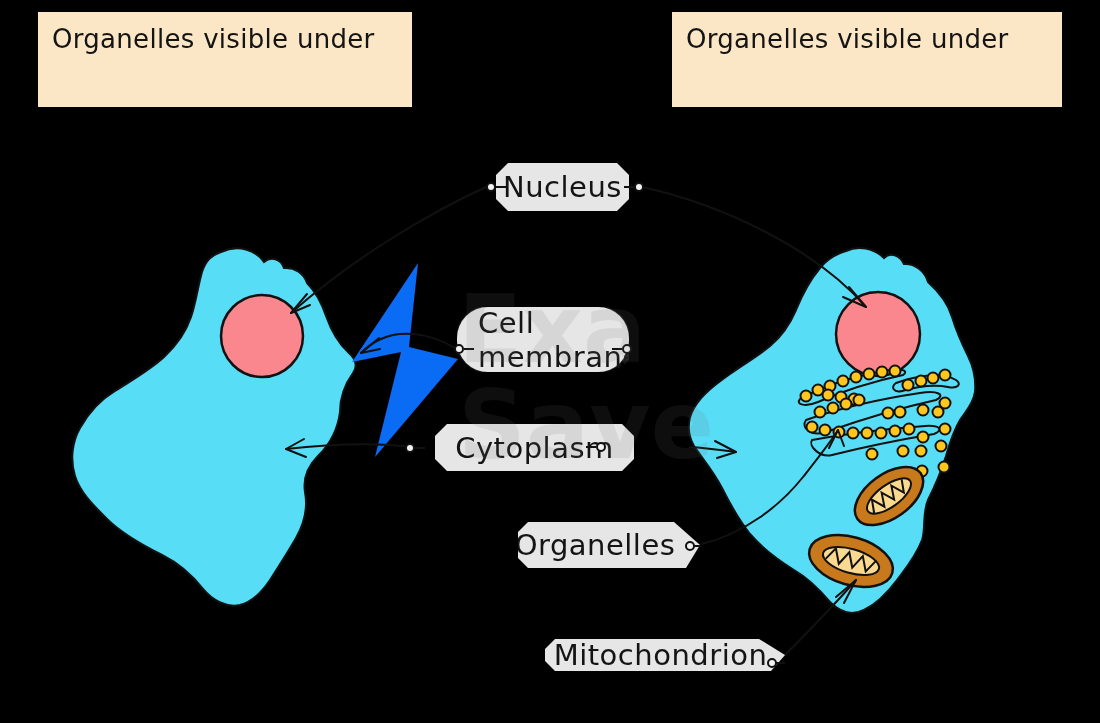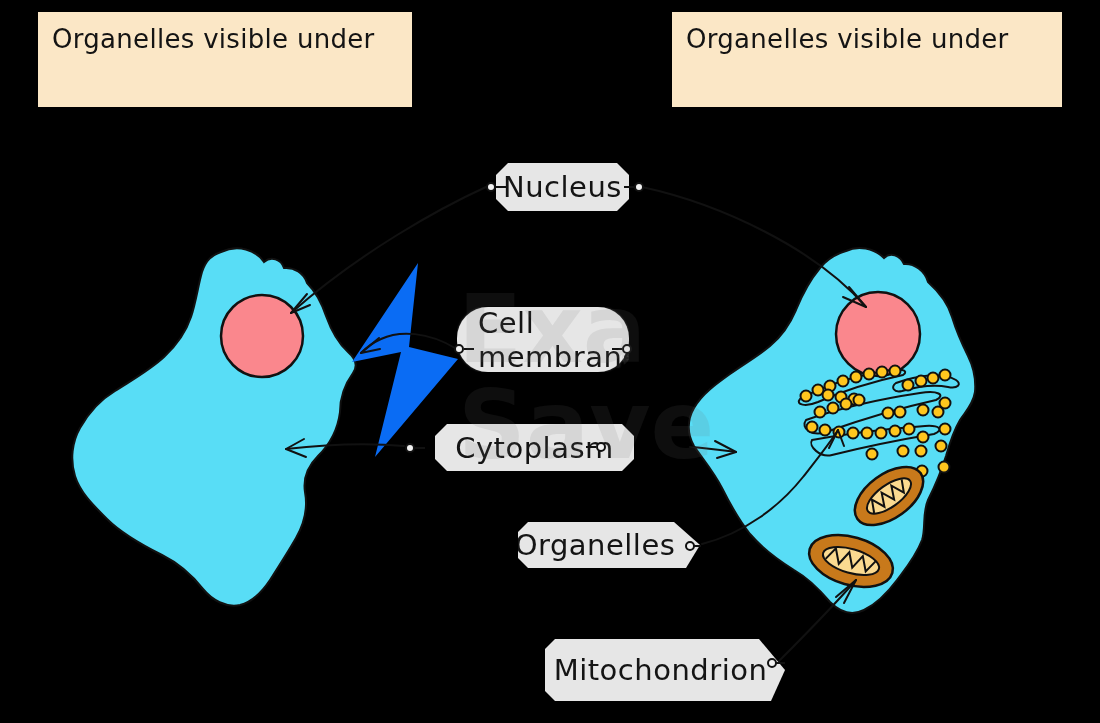--- a/index.html
+++ b/index.html
@@ -18,21 +18,21 @@
   .tag.oct{clip-path:polygon(12px 0,calc(100% - 12px) 0,100% 12px,100% calc(100% - 12px),
            calc(100% - 12px) 100%,12px 100%,0 calc(100% - 12px),0 12px);}
   .tag.point{clip-path:polygon(10px 0,calc(100% - 26px) 0,100% 50%,calc(100% - 14px) 100%,
              10px 100%,0 calc(100% - 10px),0 10px);}
   .tag-nucleus{left:496px;top:163px;width:133px;height:48px;}
   .tag-membrane{left:457px;top:307px;width:172px;height:65px;
                 flex-direction:column;align-items:flex-start;justify-content:center;
                 padding-left:21px;line-height:34px;border-radius:31px;}
   .tag-cytoplasm{left:407px;top:424px;width:199px;height:47px;margin-left:28px;}
   .tag-ribosomes{left:518px;top:522px;width:182px;height:46px;padding-right:28px;}
-  .tag-mitochondrion{left:545px;top:639px;width:240px;height:62px;padding-right:30px;padding-left:21px;}
+  .tag-mitochondrion{left:545px;top:639px;width:240px;height:32px;padding-right:30px;padding-left:21px;}
   .ring{position:absolute;z-index:3;width:6px;height:6px;border:2px solid #111;
         border-radius:50%;background:#f2f2f2;}
   .stub{position:absolute;z-index:3;height:2px;background:#111;}
   .watermark{position:absolute;z-index:5;left:458px;top:282px;
              font-size:94px;font-weight:bold;line-height:1.02;
              color:rgba(110,110,110,0.13);pointer-events:none;}
 </style>
 </head>
 <body>
 

